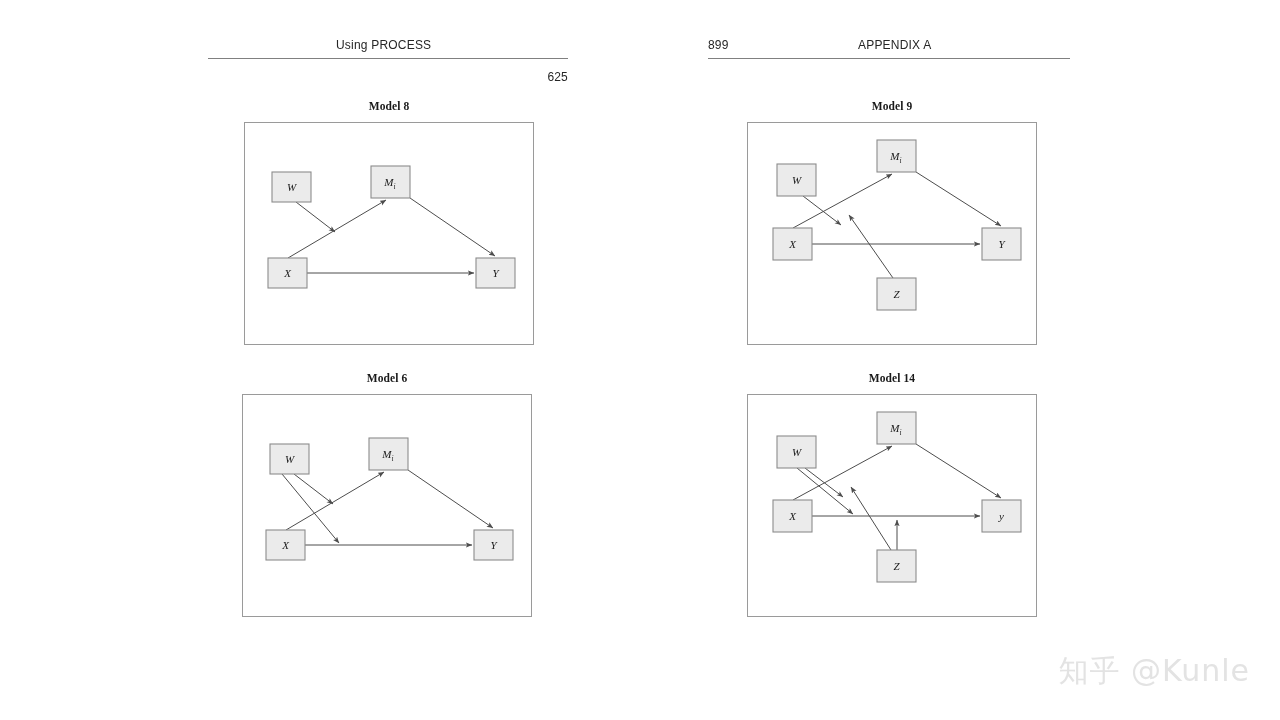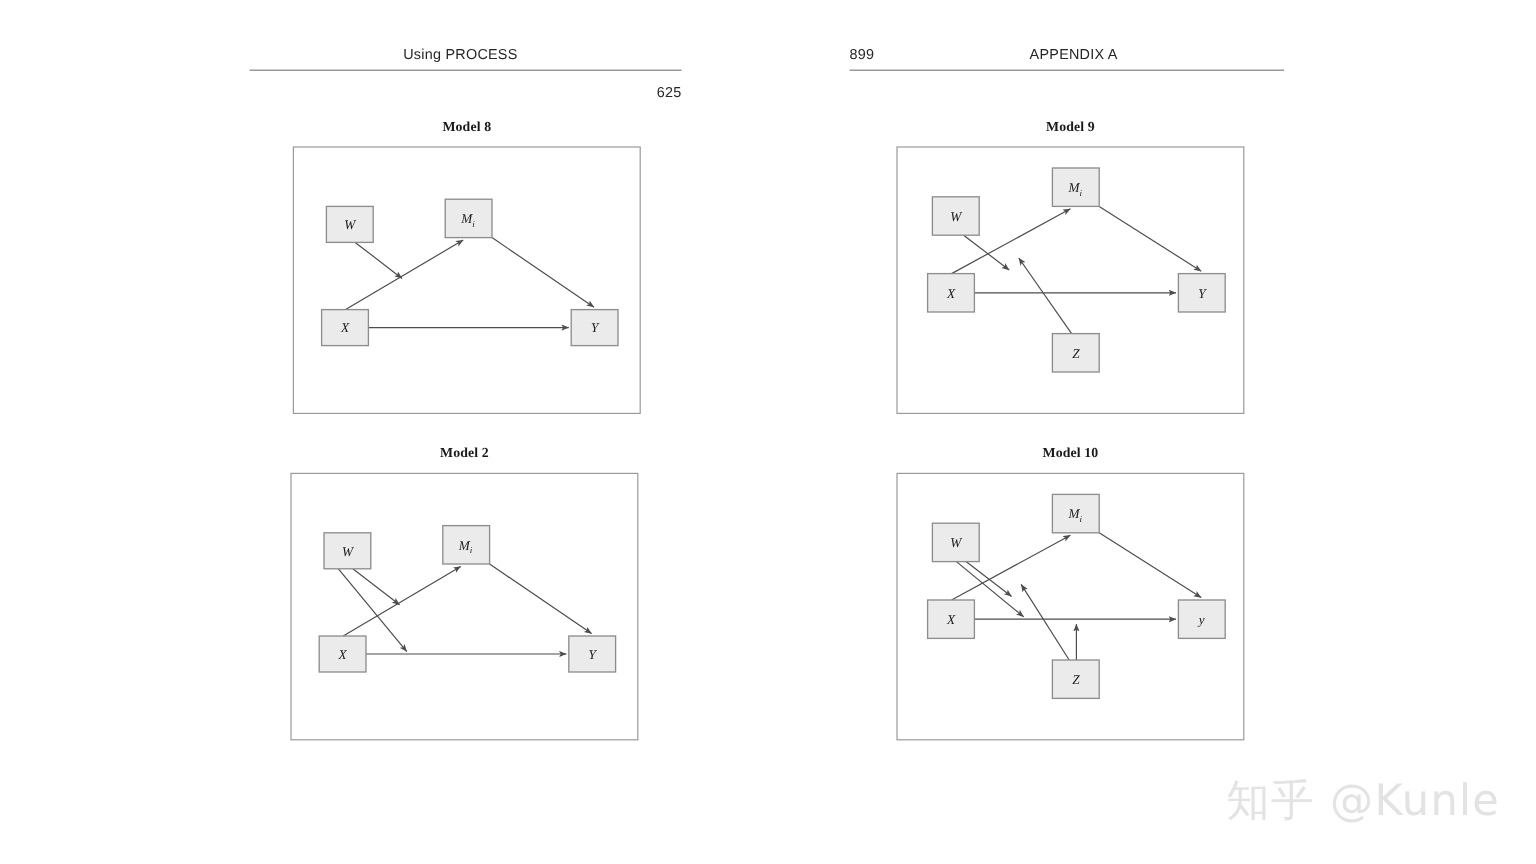--- a/index.html
+++ b/index.html
@@ -43,21 +43,21 @@
   .nodelabel{
     font-family:"Liberation Serif",serif;font-style:italic;
     font-size:11px;fill:#1a1a1a;text-anchor:middle;
   }
   .nodesub{font-size:7.5px;}
   .edge{stroke:#4d4d4d;stroke-width:1;fill:none;}
 
   
   #watermark{
     position:absolute;right:30px;bottom:28px;
-    font-family:"DejaVu Sans",sans-serif;font-size:36px;
+    font-family:"DejaVu Sans",sans-serif;font-size:30px;
     color:#e3e3e3;letter-spacing:1px;white-space:nowrap;user-select:none;
   }
 </style>
 </head>
 <body>
 
 <div class="page">
 
   <div class="runhead" id="runhead-left">
     <span class="rh-txt rh-title">Using PROCESS</span>
@@ -104,21 +104,21 @@
         </g>
         <g>
           <rect class="nodebox" x="232" y="136" width="39" height="30"></rect>
           <text class="nodelabel" x="251.5" y="155">Y</text>
         </g>
       </svg>
     </div>
   </div>
 
   <div class="figure" id="fig-model-8" style="left:242px;top:372px;width:290px;height:248px;">
-    <div class="fig-title">Model 2</div>
+    <div class="fig-title">Model 6</div>
     <div class="fig-frame" style="width:290px;height:223px;"></div>
     <div class="fig-canvas">
       <svg width="290" height="223" viewBox="0 0 290 223">
         <defs>
           <marker id="ah8" markerWidth="7" markerHeight="7" refX="6.2" refY="2.6" orient="auto" markerUnits="strokeWidth">
             <path d="M0,0 L6.4,2.6 L0,5.2 L1.5,2.6 z" fill="#4d4d4d"></path>
           </marker>
         </defs>
         <line class="edge" x1="44" y1="136" x2="142" y2="78" marker-end="url(#ah8)"></line>
         <line class="edge" x1="166" y1="76" x2="251" y2="134" marker-end="url(#ah8)"></line>
@@ -180,21 +180,21 @@
         </g>
         <g>
           <rect class="nodebox" x="130" y="156" width="39" height="32"></rect>
           <text class="nodelabel" x="149.5" y="176">Z</text>
         </g>
       </svg>
     </div>
   </div>
 
   <div class="figure" id="fig-model-10" style="left:747px;top:372px;width:290px;height:248px;">
-    <div class="fig-title">Model 10</div>
+    <div class="fig-title">Model 14</div>
     <div class="fig-frame" style="width:290px;height:223px;"></div>
     <div class="fig-canvas">
       <svg width="290" height="223" viewBox="0 0 290 223">
         <defs>
           <marker id="ah10" markerWidth="7" markerHeight="7" refX="6.2" refY="2.6" orient="auto" markerUnits="strokeWidth">
             <path d="M0,0 L6.4,2.6 L0,5.2 L1.5,2.6 z" fill="#4d4d4d"></path>
           </marker>
         </defs>
         <line class="edge" x1="46" y1="106" x2="145" y2="52" marker-end="url(#ah10)"></line>
         <line class="edge" x1="169" y1="50" x2="254" y2="104" marker-end="url(#ah10)"></line>

